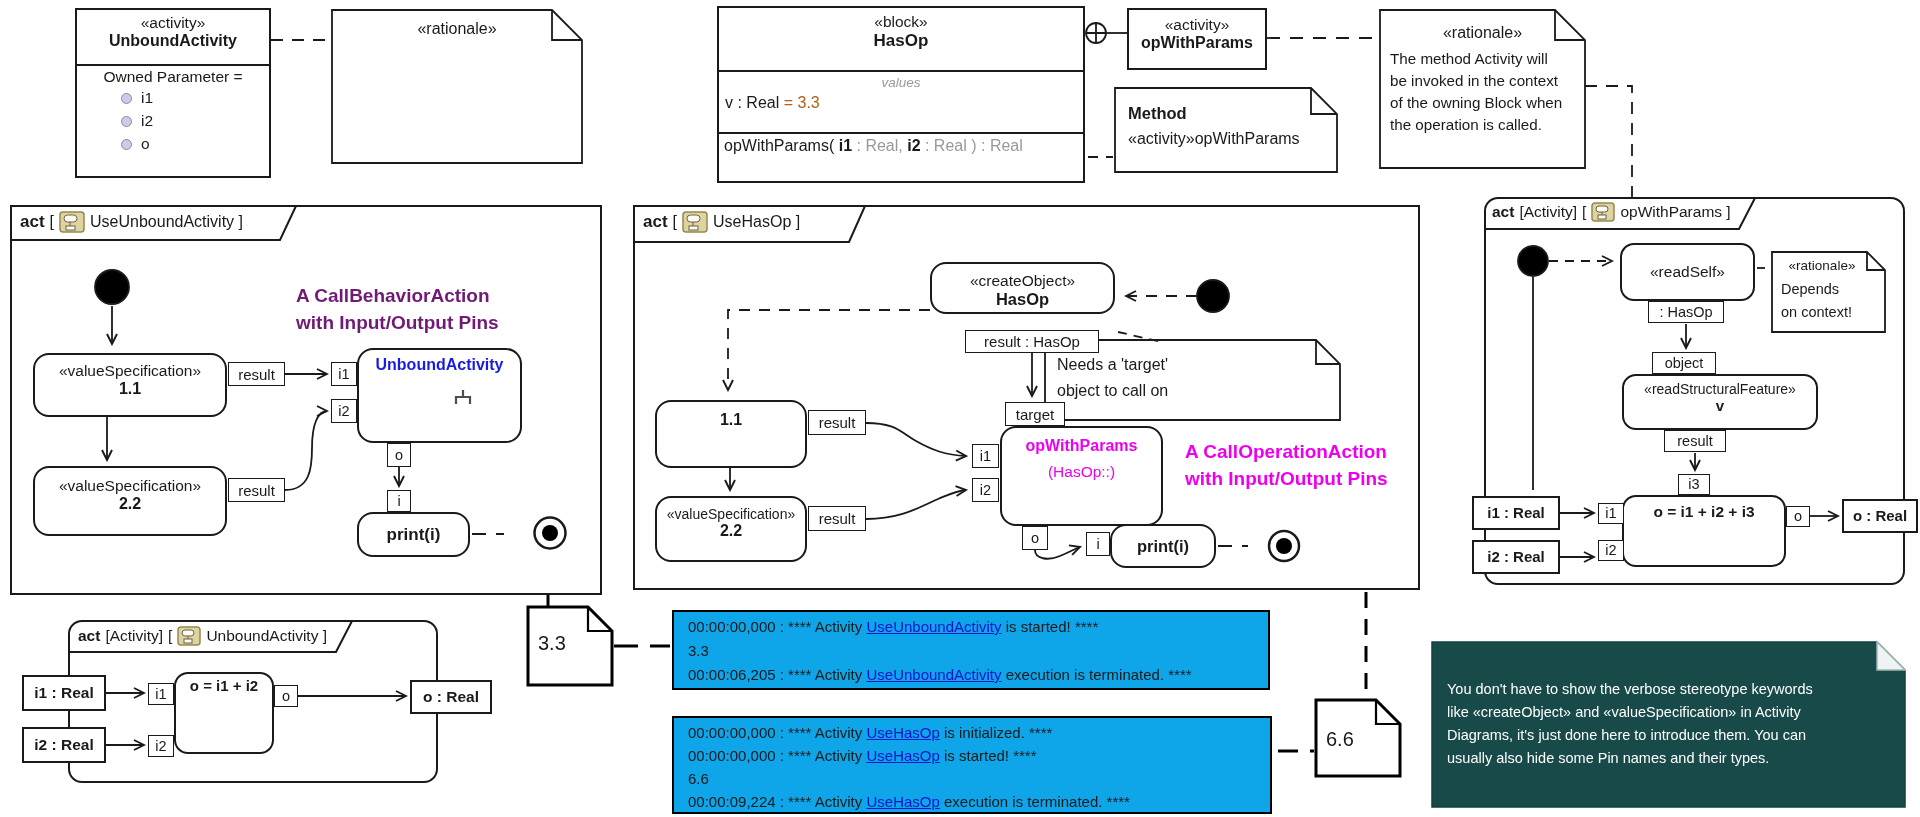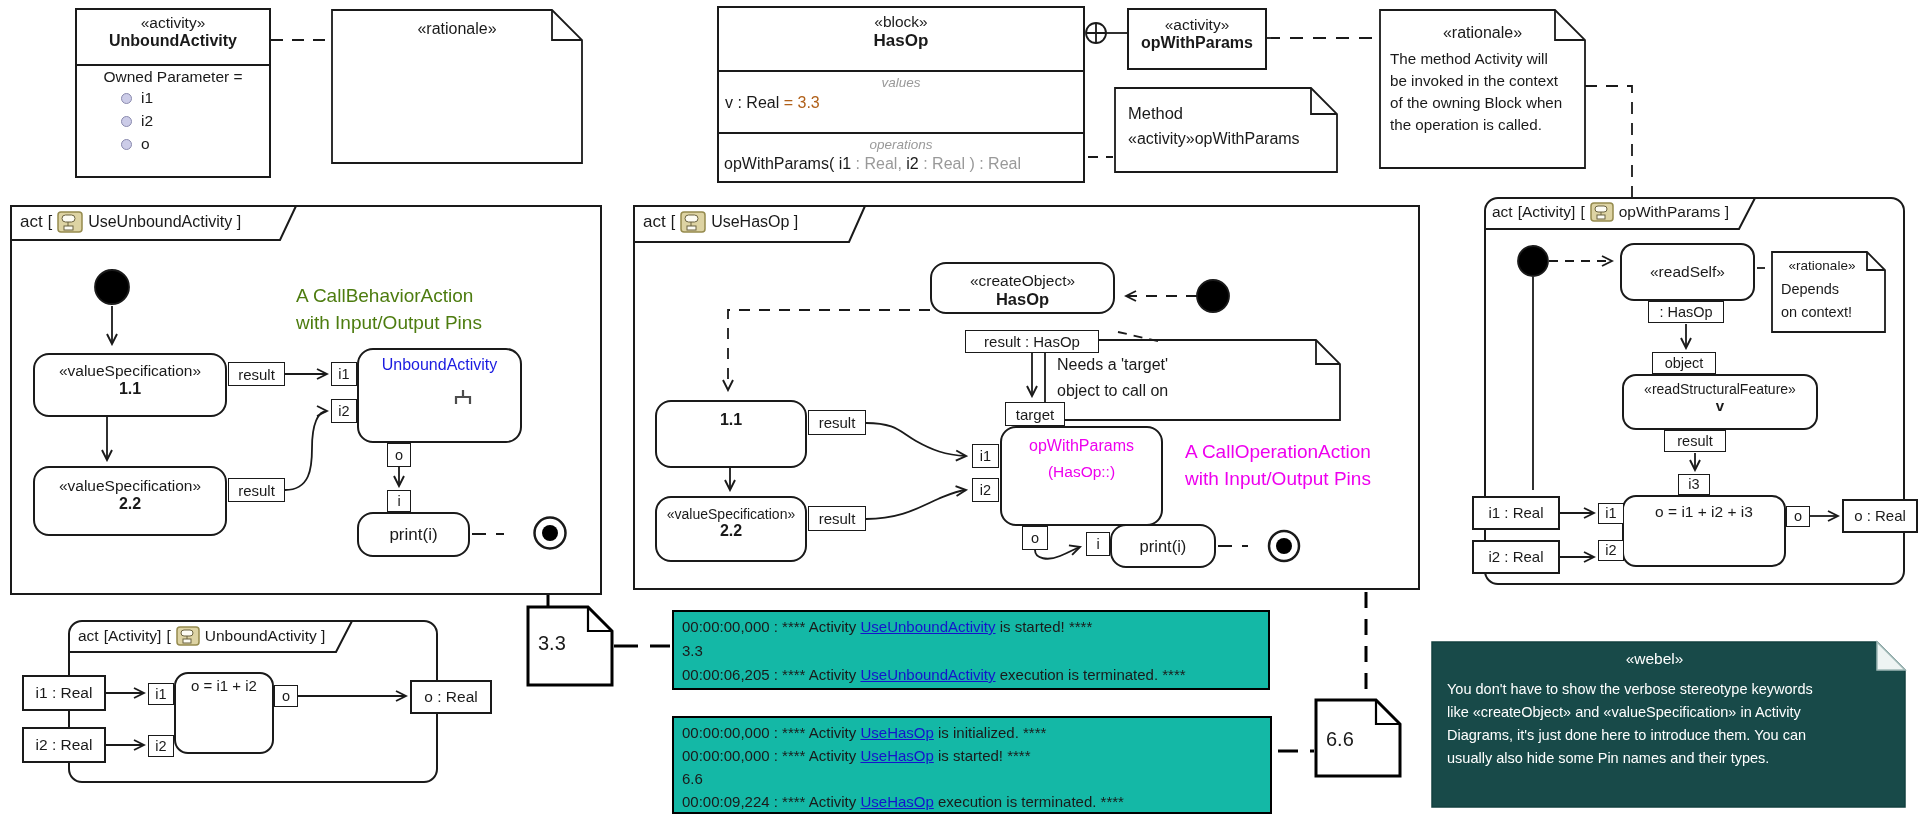--- a/index.html
+++ b/index.html
@@ -8,32 +8,32 @@
   .canvas{position:relative;width:1920px;height:817px;background:#fff;overflow:hidden}
   .abs{position:absolute}
   .wires{position:absolute;left:0;top:0;z-index:0}
   .box{position:absolute;border:2px solid #1a1a1a;background:#fff;z-index:2}
   .rb14{border-radius:14px}.rb16{border-radius:16px}
   .frame{position:absolute;border:2px solid #1a1a1a;background:transparent;z-index:1}
   .pin{position:absolute;border:1.7px solid #1a1a1a;background:#fff;z-index:3;
        display:flex;align-items:center;justify-content:center;font-size:14.5px;line-height:1}
   .txt{position:absolute;z-index:3}
   .ctr{text-align:center}
-  .b{font-weight:normal}
+  .b{font-weight:bold}
   .it{font-style:italic}
   .gray{color:#999}
   .st{font-size:15.5px;text-align:center}
   .nm{font-size:16px;font-weight:bold;text-align:center}
   .tab{position:absolute;z-index:3;display:flex;align-items:center;gap:5px;font-size:16px;white-space:nowrap}
   .lh22{line-height:22px}
   .link{text-decoration:underline;cursor:pointer}
   .lavdot{display:inline-block;width:11px;height:11px;border-radius:50%;
           background:#ccccе8;background:#cccce8;border:1.5px solid #8a8aae;margin-right:9px;vertical-align:-1px}
-  .logbox{position:absolute;border:2.5px solid #000;background:#14b8a6;z-index:3;
-          font-size:15px;padding:3px 8px;white-space:nowrap}
+  .logbox{position:absolute;border:2.5px solid #000;background:#0ea5e9;z-index:3;
+          font-size:15px;padding:3px 14px;white-space:nowrap}
 </style>
 </head>
 <body>
 
 <div class="canvas">
 
   <svg class="wires" width="1920" height="817" viewBox="0 0 1920 817">
     <defs>
       <marker id="ar" markerUnits="userSpaceOnUse" markerWidth="14" markerHeight="14" viewBox="0 0 14 14" refX="12" refY="7" orient="auto">
         <path d="M2,2 L12,7 L2,12" fill="none" stroke="#1a1a1a" stroke-width="1.9"></path>
@@ -150,21 +150,20 @@
   <div class="box" style="left:717px;top:6px;width:368px;height:177px">
     <div style="border-bottom:2px solid #1a1a1a;height:64px;padding-top:5px">
       <div class="st">«block»</div>
       <div class="nm" style="font-size:17px">HasOp</div>
     </div>
     <div style="border-bottom:2px solid #1a1a1a;height:62px">
       <div class="ctr it gray" style="font-size:13.5px;padding-top:3px">values</div>
       <div style="font-size:16px;padding:4px 0 0 6px"><span>v : Real </span><span style="color:#b06019">= 3.3</span></div>
     </div>
     <div>
-      <div class="ctr it gray" style="font-size:13.5px;padding-top:3px">operations</div>
       <div style="font-size:16px;padding:3px 0 0 5px;white-space:nowrap"><span>opWithParams( </span><span class="b">i1</span><span class="gray"> : Real, </span><span class="b">i2</span><span class="gray"> : Real ) : Real</span></div>
     </div>
   </div>
 
   <div class="box" style="left:1127px;top:8px;width:140px;height:62px;padding-top:6px">
     <div class="st">«activity»</div>
     <div class="nm">opWithParams</div>
   </div>
 
   <div class="txt b" style="left:1128px;top:104px;font-size:16.5px">Method</div>
@@ -184,21 +183,21 @@
     <span>[</span>
     <svg width="26" height="22">
         <rect x="1" y="1" width="24" height="20" rx="3" fill="#ddd3a3" stroke="#958b4e" stroke-width="1.5"></rect>
         <rect x="5" y="4" width="13" height="7" rx="3.5" fill="#fdfcf4" stroke="#6b6340"></rect>
         <path d="M11,11 V15" stroke="#6b6340"></path>
         <rect x="7" y="15" width="9" height="4" fill="#fdfcf4" stroke="#6b6340"></rect>
       </svg>
     <span>UseUnboundActivity ]</span>
   </div>
 
-  <div class="txt b" style="left:296px;top:282px;width:280px;font-size:19px;line-height:27px;color:#4d7c0f">
+  <div class="txt b" style="left:296px;top:282px;width:280px;font-size:19px;line-height:27px;color:#701a75">
     <div>A CallBehaviorAction</div>
     <div>with Input/Output Pins</div>
   </div>
 
   <div class="box rb16" style="left:33px;top:353px;width:194px;height:64px;padding-top:7px">
     <div class="st">«valueSpecification»</div>
     <div class="nm">1.1</div>
   </div>
   <div class="pin" style="left:228px;top:362px;width:57px;height:24px;font-size:15px">result</div>
   <div class="pin" style="left:331px;top:362px;width:26px;height:24px">i1</div>
@@ -350,21 +349,20 @@
     <div class="ctr b" style="font-size:15.5px;padding-top:6px">o = i1 + i2 + i3</div>
   </div>
   <div class="pin" style="left:1598px;top:503px;width:26px;height:21px">i1</div>
   <div class="pin" style="left:1598px;top:540px;width:26px;height:21px">i2</div>
   <div class="pin" style="left:1786px;top:506px;width:24px;height:21px">o</div>
 
   <div class="box b ctr" style="left:1472px;top:496px;width:88px;height:34px;font-size:15px;line-height:30px">i1 : Real</div>
   <div class="box b ctr" style="left:1472px;top:540px;width:88px;height:34px;font-size:15px;line-height:30px">i2 : Real</div>
   <div class="box b ctr" style="left:1842px;top:499px;width:76px;height:34px;font-size:15px;line-height:30px">o : Real</div>
 
-  <div class="txt ctr" style="left:1432px;top:650px;width:445px;font-size:15.5px;color:#fff">«webel»</div>
   <div class="txt" style="left:1447px;top:678px;font-size:14.5px;line-height:23px;color:#fff">
     <div>You don't have to show the verbose stereotype keywords</div>
     <div>like «createObject» and «valueSpecification» in Activity</div>
     <div>Diagrams, it's just done here to introduce them. You can</div>
     <div>usually also hide some Pin names and their types.</div>
   </div>
 
 </div>
 
 </body></html>

